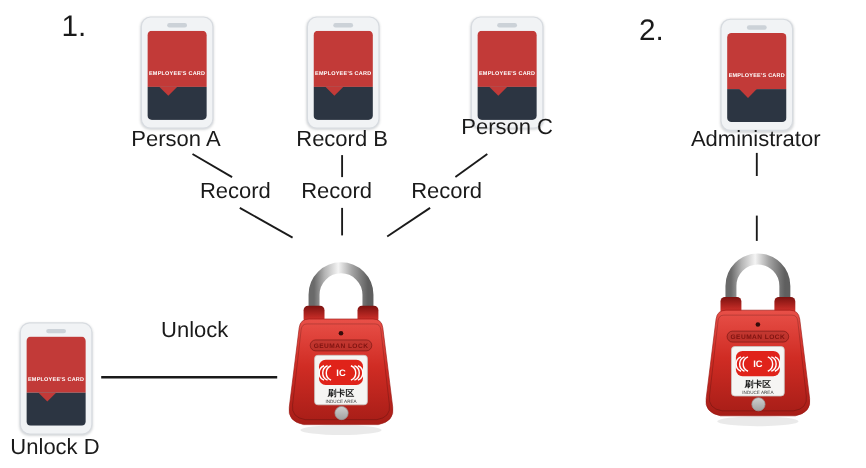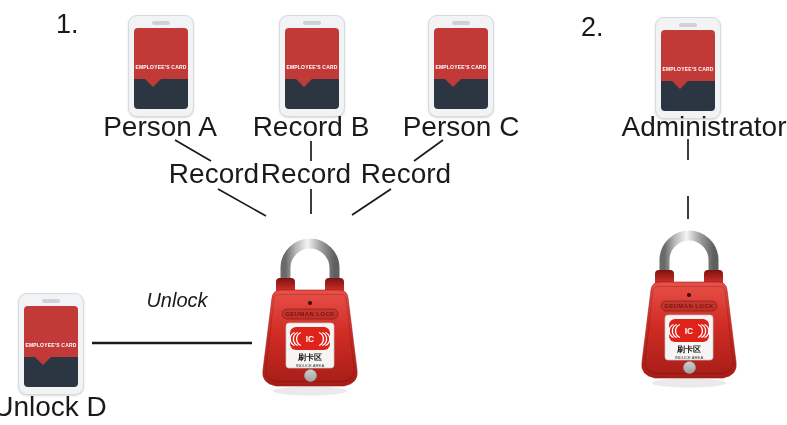--- a/index.html
+++ b/index.html
@@ -1,23 +1,23 @@
 <!DOCTYPE html>
 <html><head>
 <meta charset="utf-8">
 <style>
   html,body{margin:0;padding:0;background:#fff;}
   .canvas{
     position:relative;width:787px;height:425px;background:#ffffff;
     font-family:"Liberation Sans","DejaVu Sans",sans-serif;color:#1a1a1a;overflow:hidden;
   }
   .lines{position:absolute;left:0;top:0;width:787px;height:425px;}
-  .txt{position:absolute;white-space:nowrap;transform:translateX(-50%);font-size:28px;line-height:22px;}
+  .txt{position:absolute;white-space:nowrap;transform:translateX(-50%);font-size:20px;line-height:22px;}
   .num{position:absolute;font-size:27px;transform:none;}
-  .center2{position:absolute;transform:translateX(-50%);font-size:20px;line-height:21px;text-align:center;font-style:italic;}
+  .center2{position:absolute;transform:translateX(-50%);font-size:20px;line-height:21px;text-align:center;}
   
   .card{position:absolute;width:64px;height:100px;background:#f1f3f5;border:1px solid #d7dbe0;
         border-radius:9px;box-shadow:0 1px 2px rgba(40,50,60,.18);}
   .card-slot{position:absolute;top:5px;left:50%;transform:translateX(-50%);width:18px;height:4px;
         background:#ccd2d8;border-radius:2px;}
   .card-inner{position:absolute;left:5px;right:5px;top:12px;bottom:7px;border-radius:4px;overflow:hidden;}
   .card-red{position:absolute;top:0;left:0;right:0;height:63%;background:#c23a38;}
   .card-navy{position:absolute;bottom:0;left:0;right:0;height:37%;background:#2c3542;}
   .card-chevron{position:absolute;left:20%;top:63%;width:0;height:0;
         border-left:8px solid transparent;border-right:8px solid transparent;border-top:8px solid #c23a38;}
@@ -97,22 +97,22 @@
       <div class="card-red">
         <div class="card-title">EMPLOYEE'S CARD</div>
       </div>
       <div class="card-navy"></div>
       <div class="card-chevron"></div>
     </div>
   </div>
 
   <div class="txt" style="left:160px;top:116px;">Person A</div>
   <div class="txt" style="left:311px;top:116px;">Record B</div>
-  <div class="txt" style="left:461px;top:116px;">Person C</div>
-  <div class="txt" style="left:704px;top:116px;">Administrator</div>
+  <div class="txt" style="left:461px;top:105px;">Person C</div>
+  <div class="txt" style="left:687px;top:116px;">Administrator</div>
   <div class="txt" style="left:50px;top:396px;">Unlock D</div>
 
   <div class="txt" style="left:214px;top:163px;">Record</div>
   <div class="txt" style="left:306px;top:163px;">Record</div>
   <div class="txt" style="left:406px;top:163px;">Record</div>
 
   <div class="center2" style="left:177px;top:290px;">
     <div>Unlock</div>
   </div>
 

